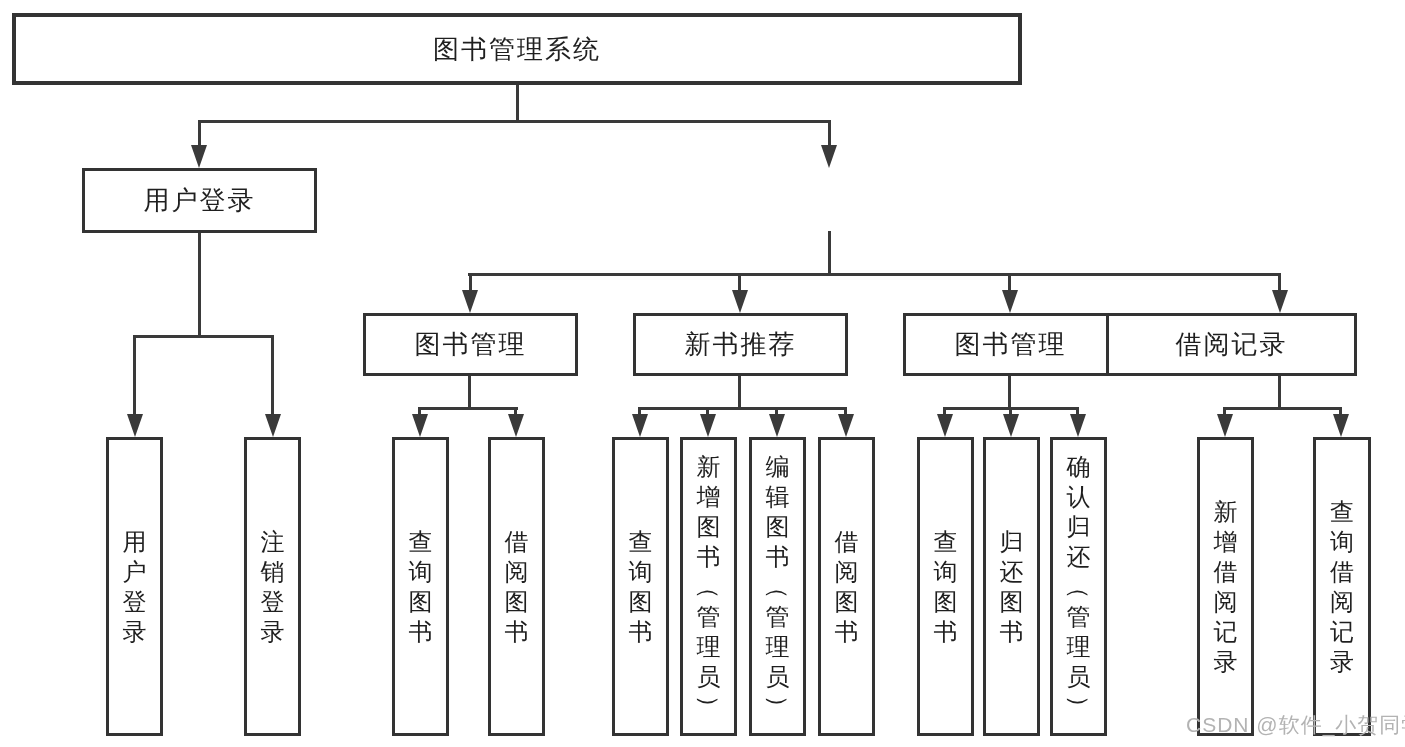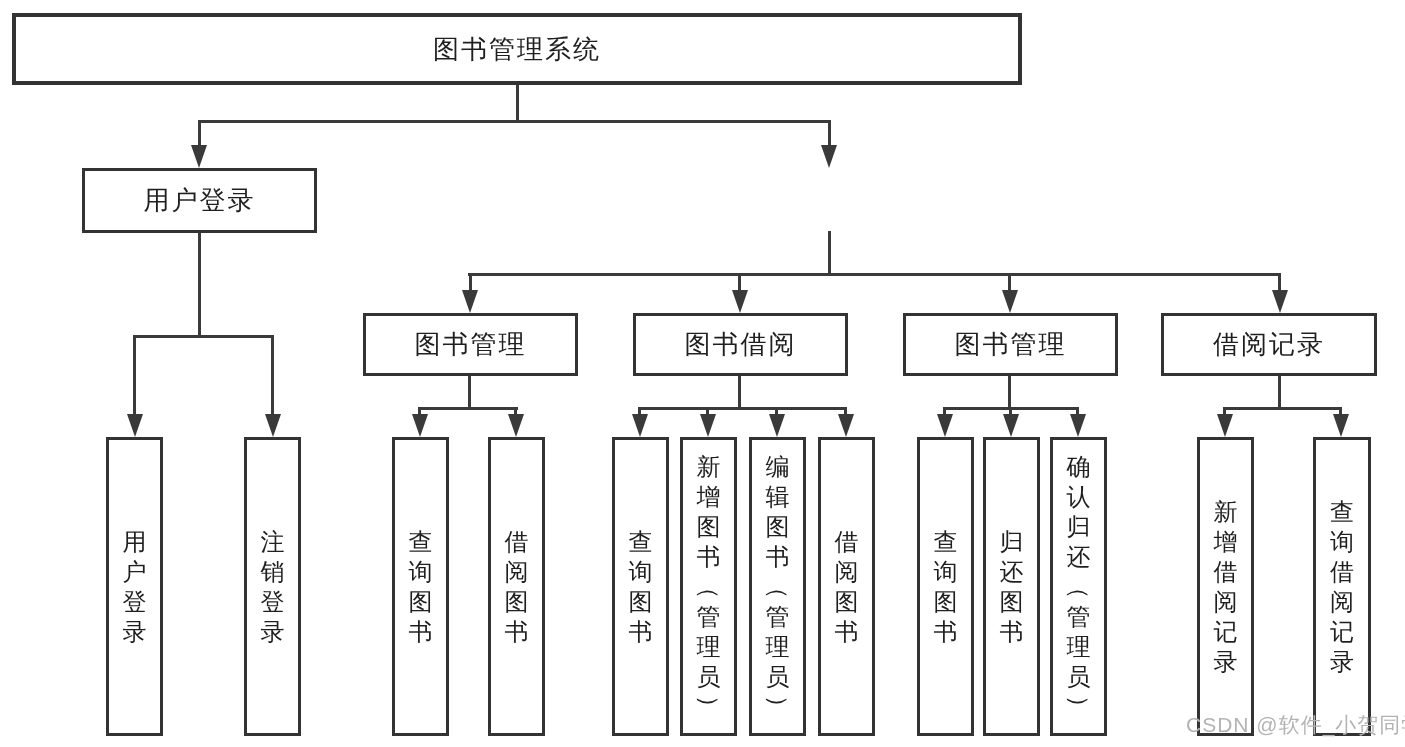--- a/index.html
+++ b/index.html
@@ -62,26 +62,26 @@
   <i class="a" style="left:732px;top:290px"></i>
   <i class="v" style="left:1008px;top:273px;height:19px"></i>
   <i class="a" style="left:1002px;top:290px"></i>
   <i class="v" style="left:1278px;top:273px;height:19px"></i>
   <i class="a" style="left:1272px;top:290px"></i>
 
   <div class="box hbox" style="left:363px;top:313px;width:215px;height:63px">
     <span>图书管理</span>
   </div>
   <div class="box hbox" style="left:633px;top:313px;width:215px;height:63px">
-    <span>图书借阅</span>
+    <span>新书推荐</span>
   </div>
   <div class="box hbox" style="left:903px;top:313px;width:215px;height:63px">
     <span>图书管理</span>
   </div>
-  <div class="box hbox" style="left:1161px;top:313px;width:216px;height:63px">
+  <div class="box hbox" style="left:1106px;top:313px;width:251px;height:63px">
     <span>借阅记录</span>
   </div>
 
   <i class="v" style="left:468px;top:374px;height:34px"></i>
   <i class="h" style="left:418px;top:407px;width:100px"></i>
   <i class="v" style="left:418px;top:407px;height:10px"></i>
   <i class="a" style="left:412px;top:414px"></i>
   <i class="v" style="left:514px;top:407px;height:10px"></i>
   <i class="a" style="left:508px;top:414px"></i>
 

